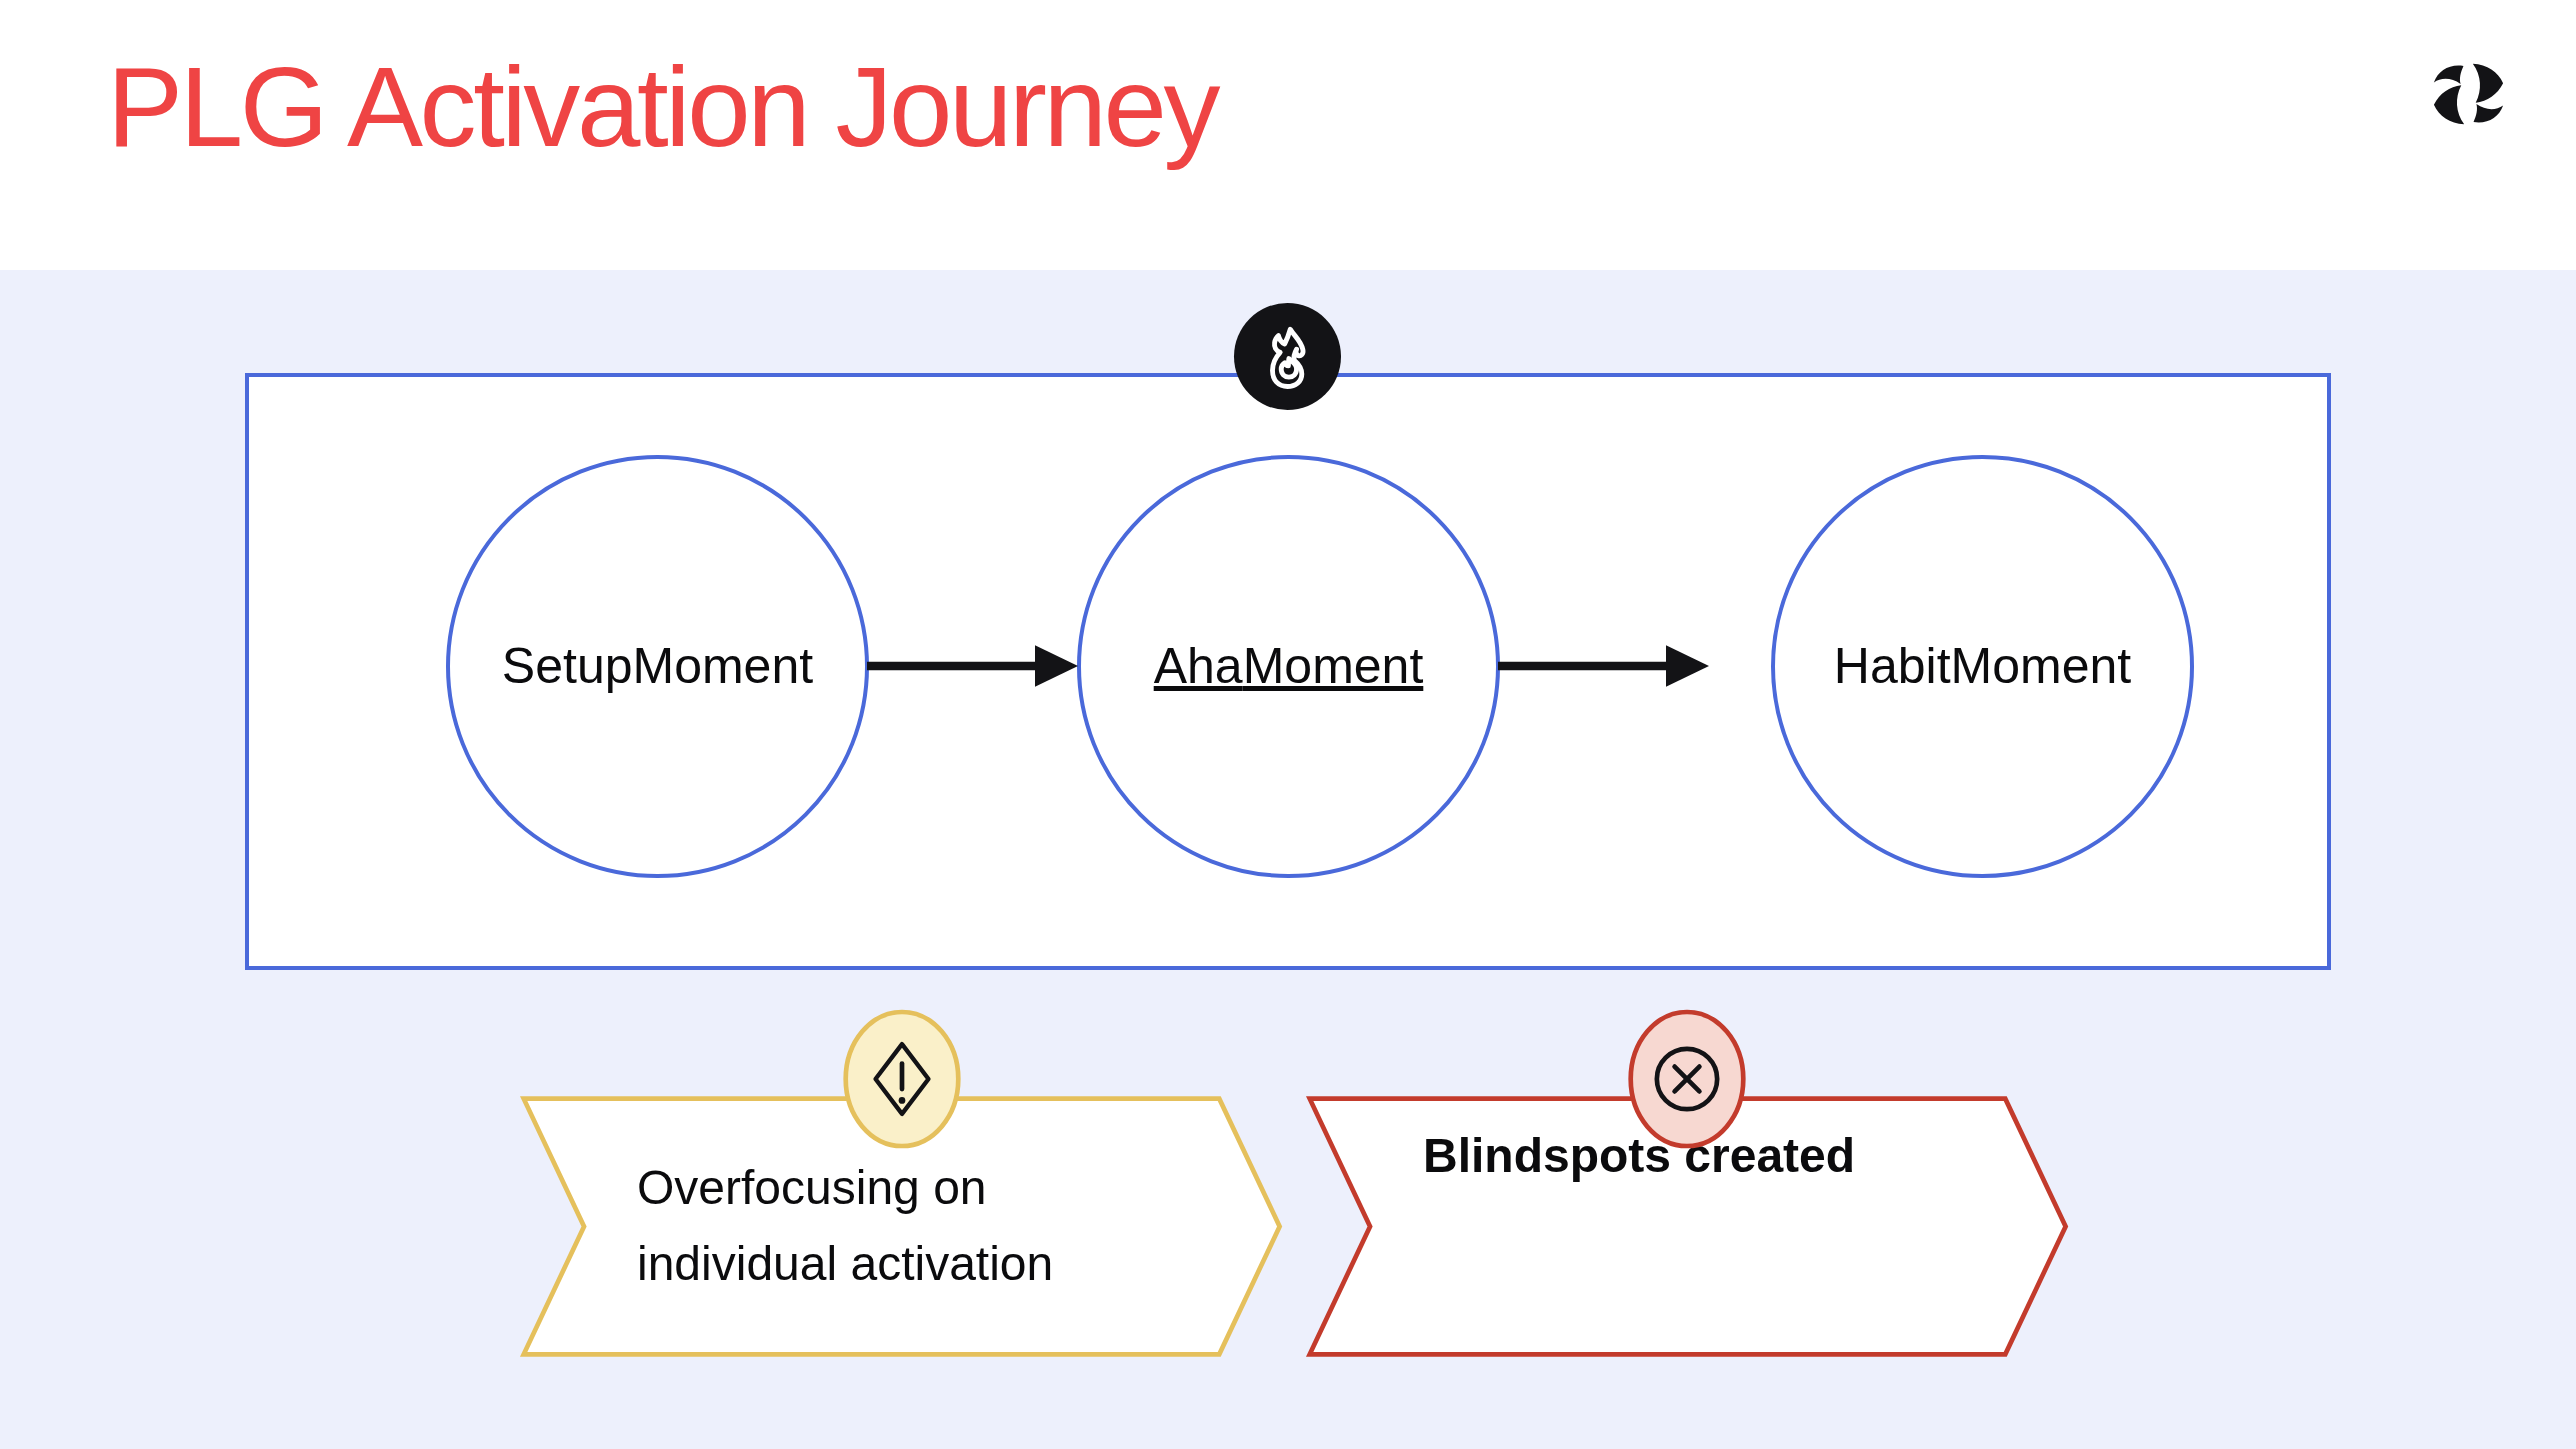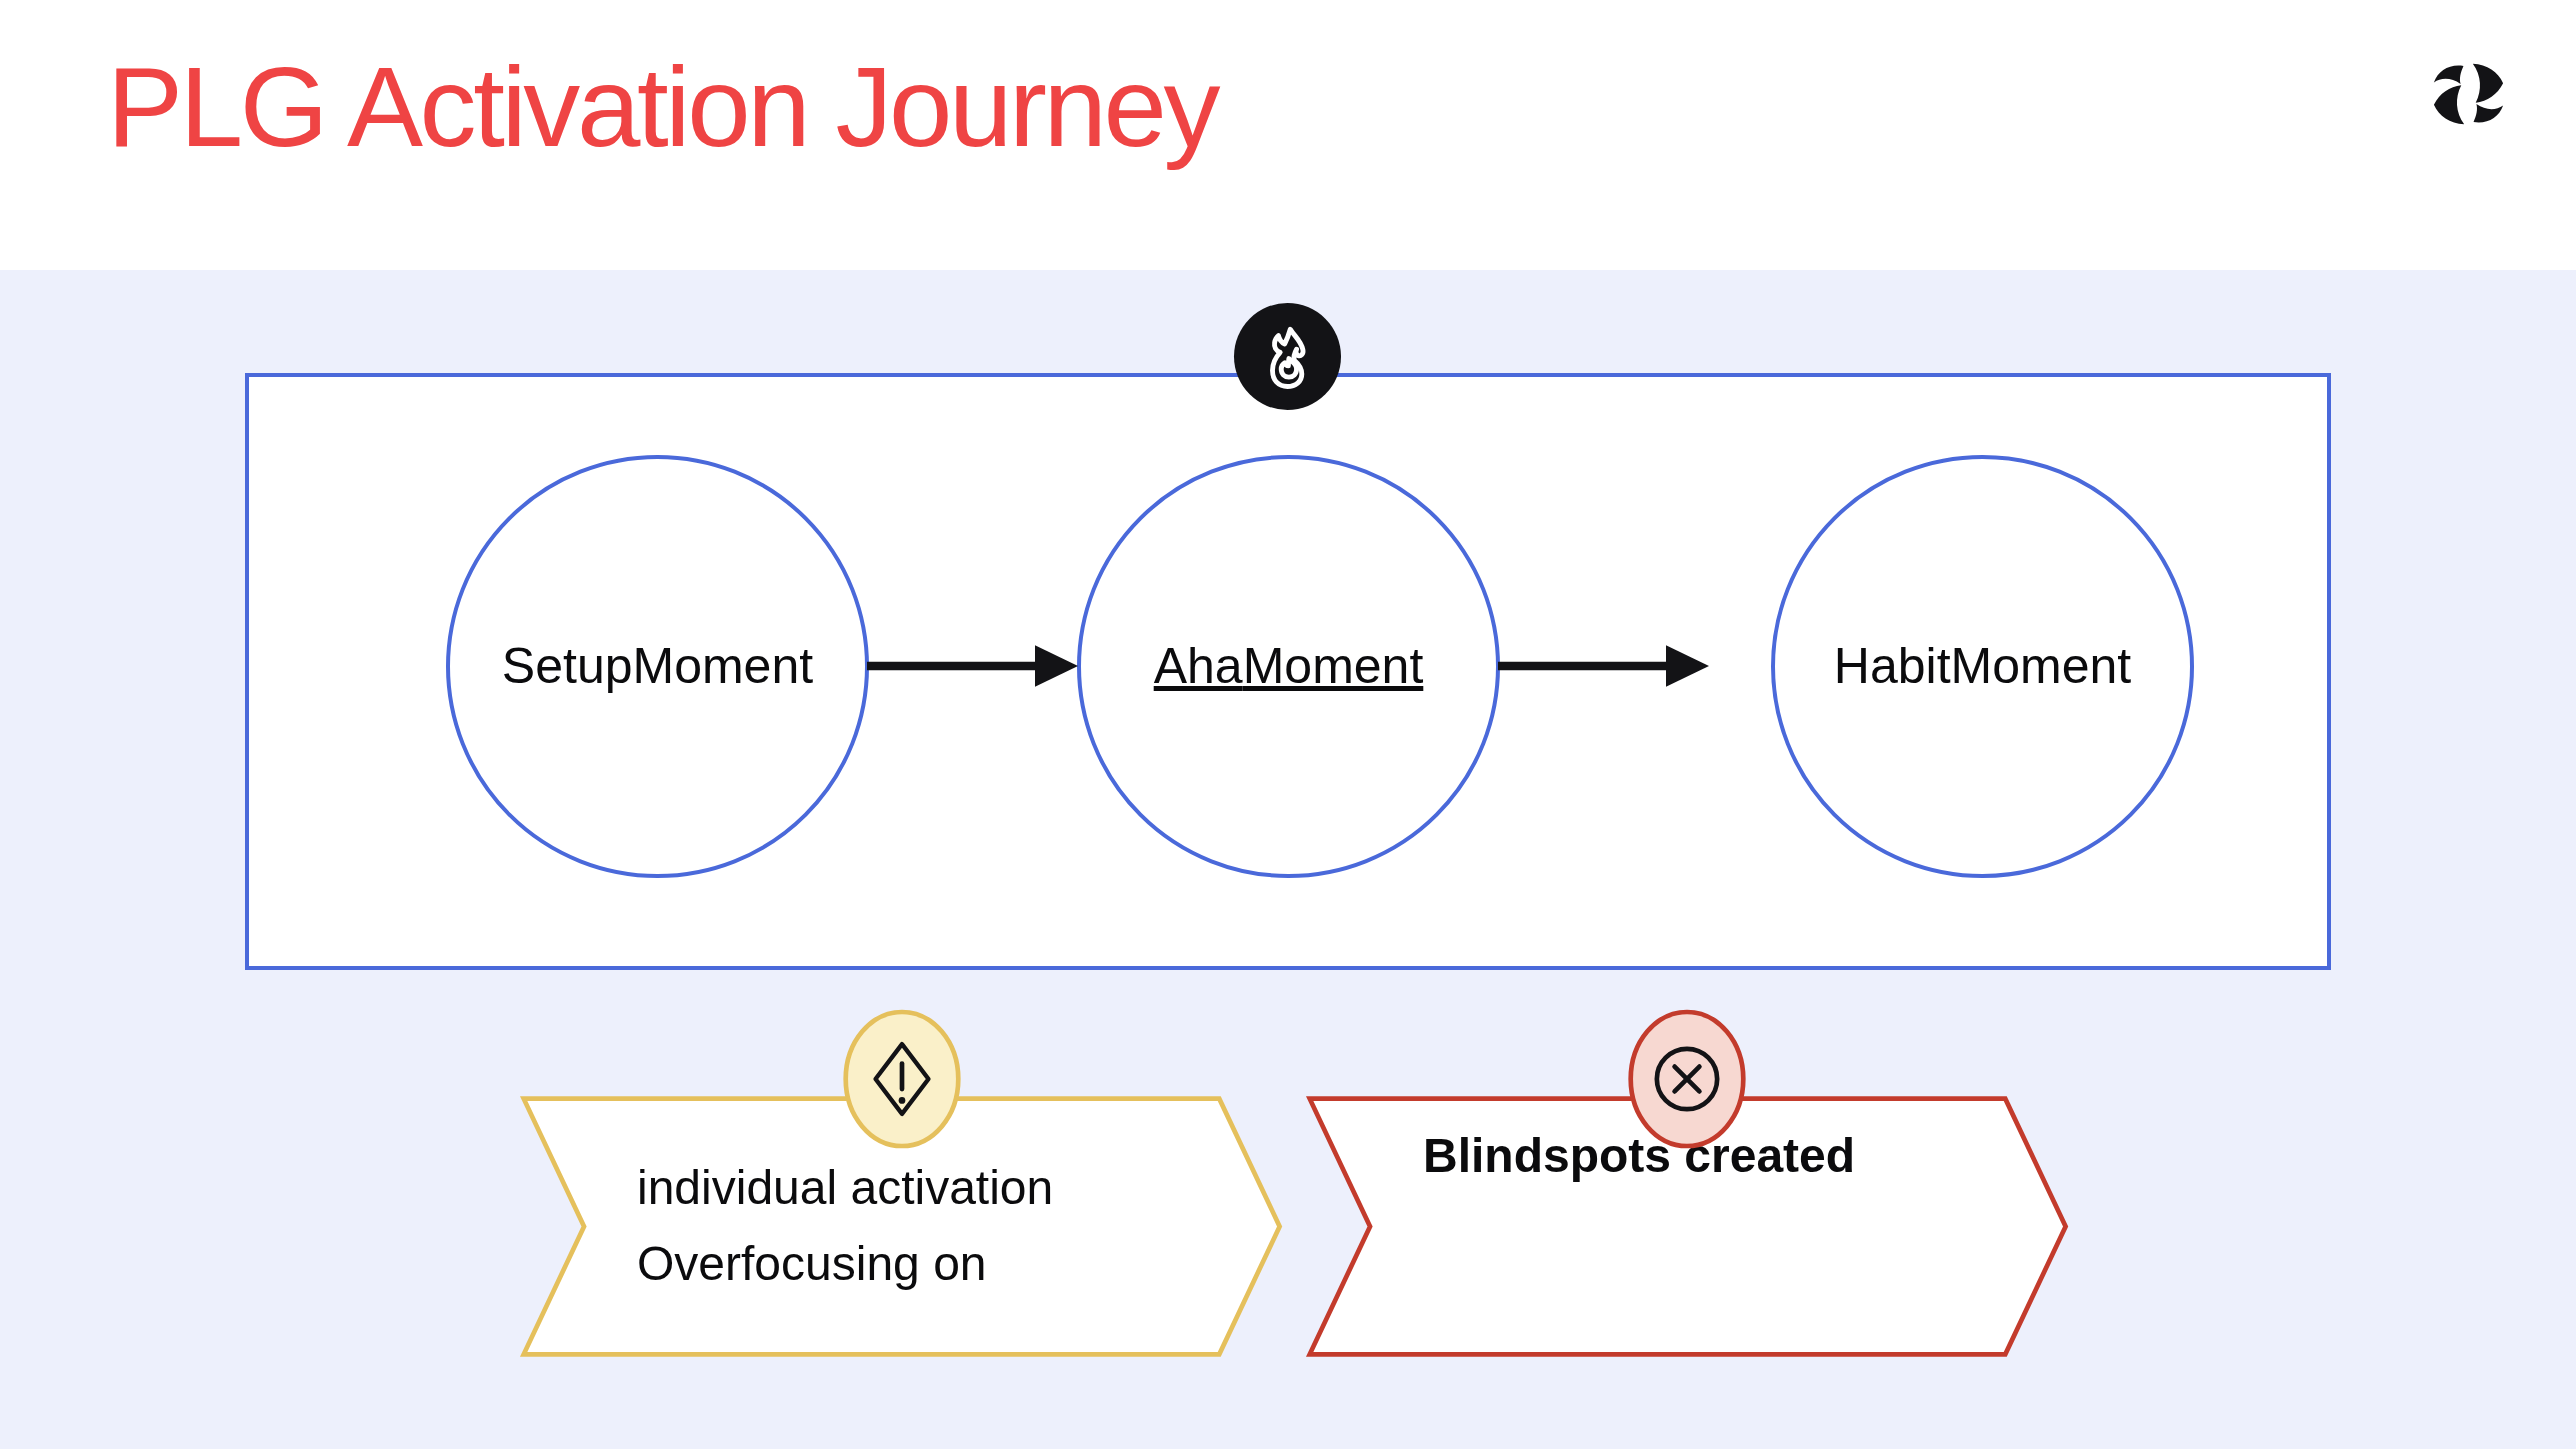--- a/index.html
+++ b/index.html
@@ -112,22 +112,22 @@
   </svg>
   <svg class="arrow arrow-2" viewBox="0 0 314 80" aria-hidden="true">
     <line x1="0" y1="40" x2="252" y2="40" stroke="#131316" stroke-width="13"></line>
     <polygon points="250,9 314,40 250,71" fill="#131316"></polygon>
   </svg>
 
   <svg class="chevron-svg chev-yellow" viewBox="0 0 1142 395" aria-hidden="true">
     <polygon points="7,7 1044,7 1134,197.5 1044,388 7,388 97,197.5" fill="#ffffff" stroke="#e5c05c" stroke-width="7" stroke-linejoin="miter"></polygon>
   </svg>
   <div class="warn-text warn-text-1">
+    <div>Overfocusing on</div>
     <div>individual activation</div>
-    <div>Overfocusing on</div>
   </div>
   <svg class="badge-svg badge-yellow" viewBox="0 0 191 214" aria-hidden="true">
     <ellipse cx="95.5" cy="107" rx="84" ry="100" fill="#faf0c9" stroke="#e5c05c" stroke-width="7"></ellipse>
     <path d="M95.5 55 L135 107 L95.5 159 L56 107 Z" fill="none" stroke="#131316" stroke-width="6.5" stroke-linejoin="round"></path>
     <line x1="95.5" y1="84" x2="95.5" y2="122" stroke="#131316" stroke-width="7" stroke-linecap="round"></line>
     <circle cx="95.5" cy="139" r="5" fill="#131316"></circle>
   </svg>
 
   <svg class="chevron-svg chev-red" viewBox="0 0 1142 395" aria-hidden="true">
     <polygon points="7,7 1044,7 1134,197.5 1044,388 7,388 97,197.5" fill="#ffffff" stroke="#c33b2c" stroke-width="7" stroke-linejoin="miter"></polygon>

